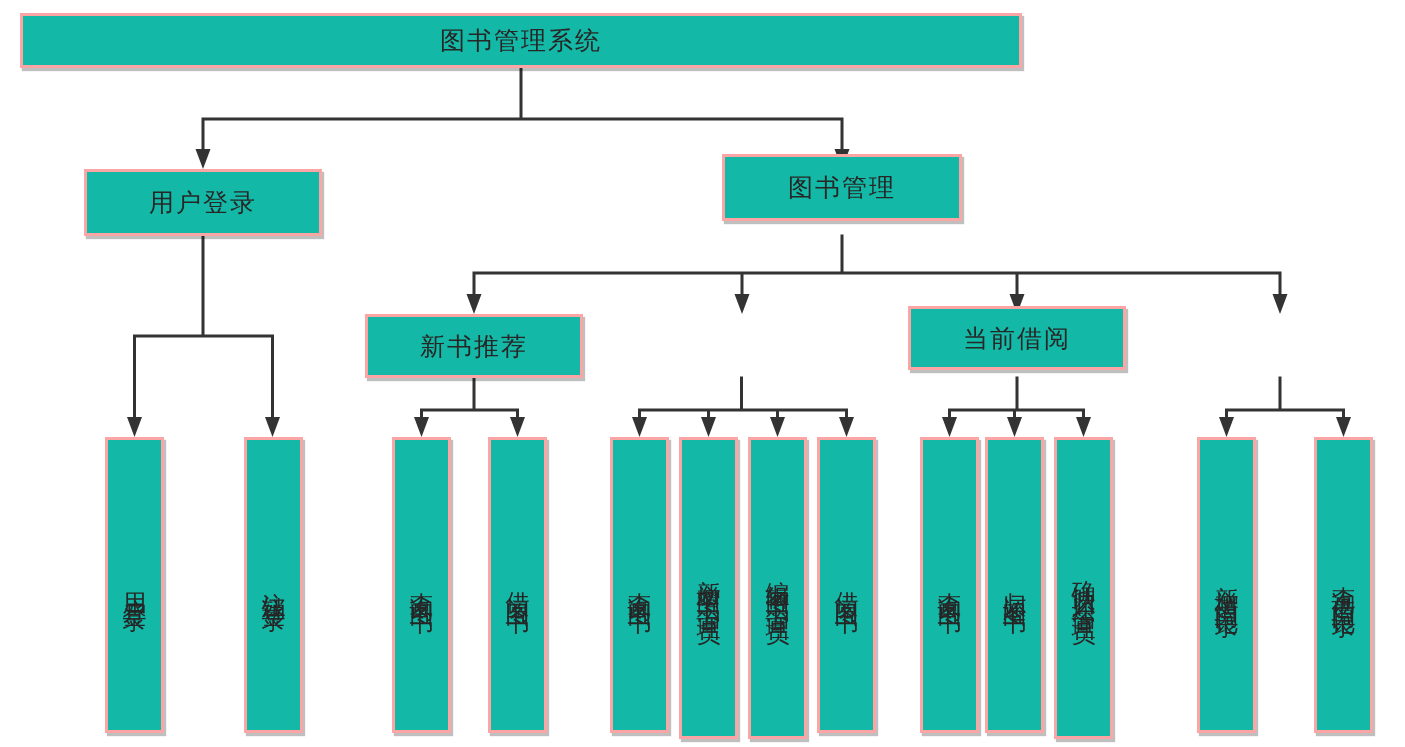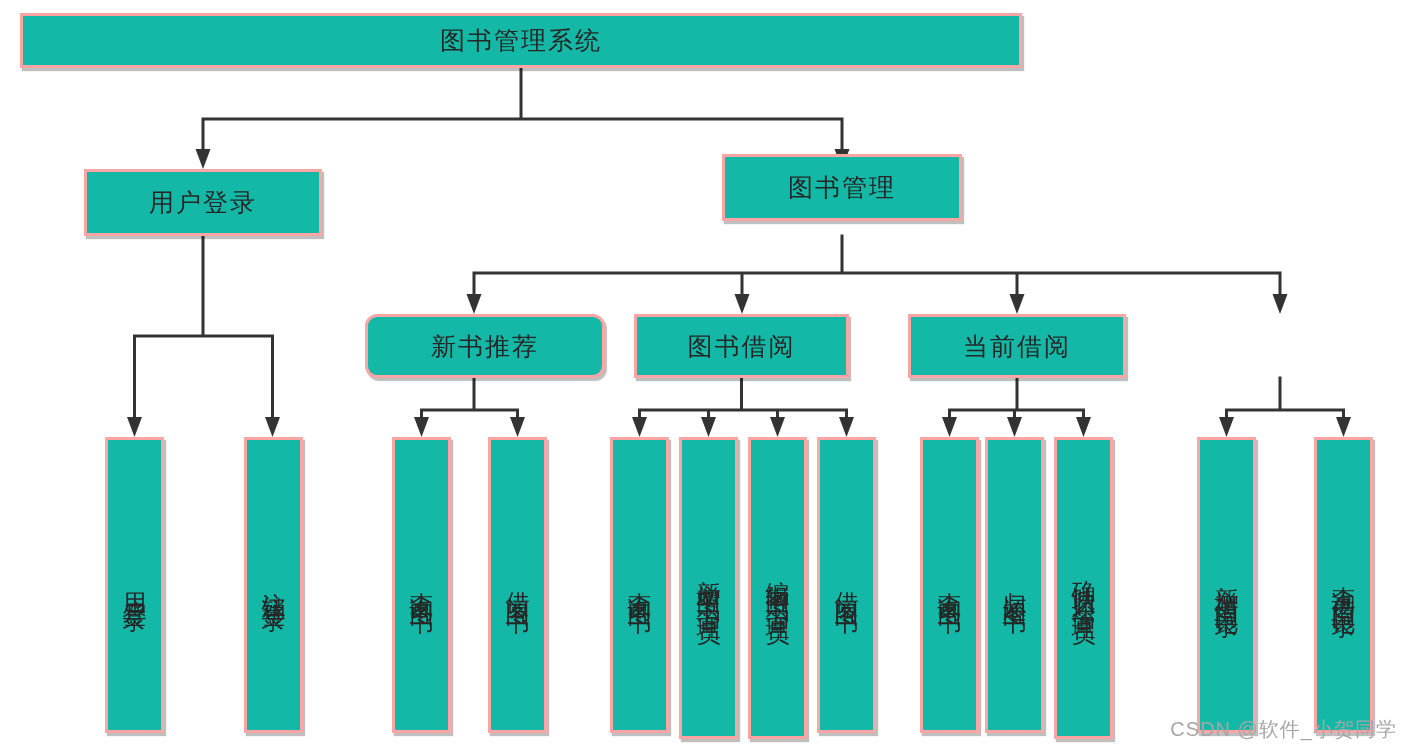--- a/index.html
+++ b/index.html
@@ -106,27 +106,24 @@
     <span class="hlabel">图书管理系统</span>
   </div>
 
   <div class="box" style="left:84px; top:169px; width:238px; height:67px;">
     <span class="hlabel">用户登录</span>
   </div>
   <div class="box" style="left:722px; top:154px; width:240px; height:67px;">
     <span class="hlabel">图书管理</span>
   </div>
 
-  <div class="box" style="left:365px; top:314px; width:240px; height:64px;border-radius:12px;">
+  <div class="box" style="left:365px; top:314px; width:218px; height:64px;">
     <span class="hlabel">新书推荐</span>
   </div>
-  <div class="box" style="left:634px; top:314px; width:215px; height:64px;">
-    <span class="hlabel">图书借阅</span>
-  </div>
-  <div class="box" style="left:908px; top:314px; width:218px; height:64px;">
+  <div class="box" style="left:908px; top:306px; width:218px; height:64px;">
     <span class="hlabel">当前借阅</span>
   </div>
 
   <div class="box" style="left:105px; top:437px; width:59px; height:296px;">
     <span class="vlabel">用户登录</span>
   </div>
   <div class="box" style="left:244px; top:437px; width:59px; height:296px;">
     <span class="vlabel">注销登录</span>
   </div>
   <div class="box" style="left:392px; top:437px; width:59px; height:296px;">
@@ -156,15 +153,14 @@
   <div class="box" style="left:1054px; top:437px; width:59px; height:302px;">
     <span class="vlabel">确认归还（管理员）</span>
   </div>
   <div class="box" style="left:1197px; top:437px; width:59px; height:296px;">
     <span class="vlabel">新增借阅记录</span>
   </div>
   <div class="box" style="left:1314px; top:437px; width:59px; height:296px;">
     <span class="vlabel">查询借阅记录</span>
   </div>
 
-  <div id="watermark">CSDN @软件_小贺同学</div>
 
 </div>
 
 </body></html>

